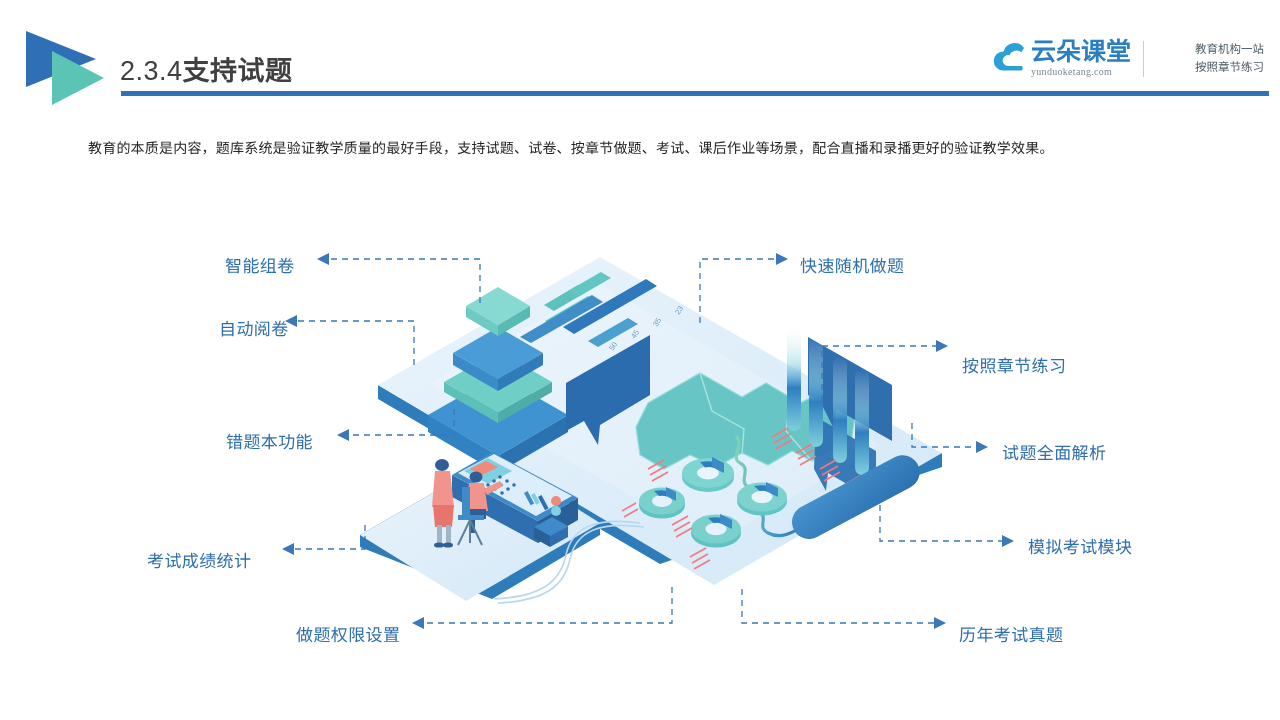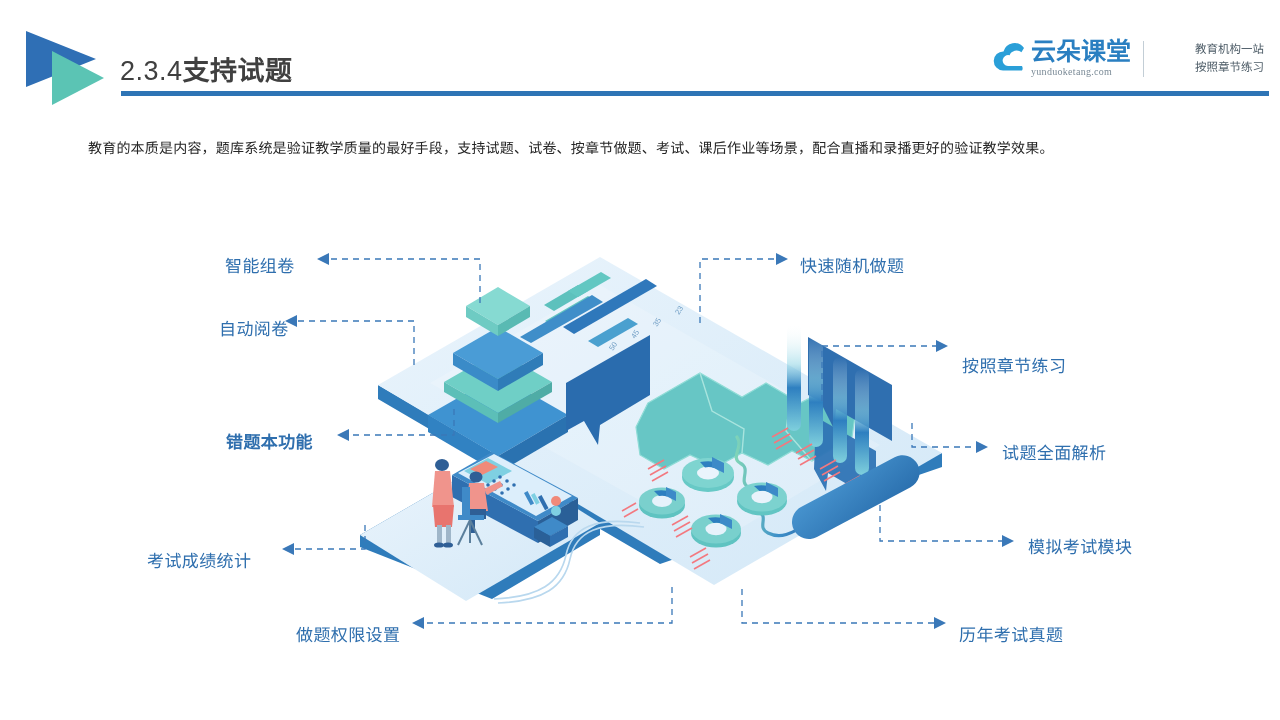--- a/index.html
+++ b/index.html
@@ -408,21 +408,21 @@
     <polygon points="988,242 976,236 976,248"></polygon>
     <polygon points="1014,336 1002,330 1002,342"></polygon>
     <polygon points="946,418 934,412 934,424"></polygon>
   </g>
 </svg>
 </div>
 
 <div>
   <span class="label" style="left:225px; top:252px;">智能组卷</span>
   <span class="label" style="left:219px; top:315px;">自动阅卷</span>
-  <span class="label" style="left:226px; top:428px;font-weight:bold;">错题本功能</span>
+  <span class="label" style="left:226px; top:428px;">错题本功能</span>
   <span class="label" style="left:147px; top:547px;">考试成绩统计</span>
   <span class="label" style="left:296px; top:621px;">做题权限设置</span>
 
   <span class="label right" style="left:800px; top:252px;">快速随机做题</span>
   <span class="label right" style="left:962px; top:352px;font-family:Liberation Serif, serif;">按照章节练习</span>
   <span class="label right" style="left:1002px; top:439px;">试题全面解析</span>
   <span class="label right" style="left:1028px; top:533px;">模拟考试模块</span>
   <span class="label right" style="left:959px; top:621px;">历年考试真题</span>
 </div>
 

